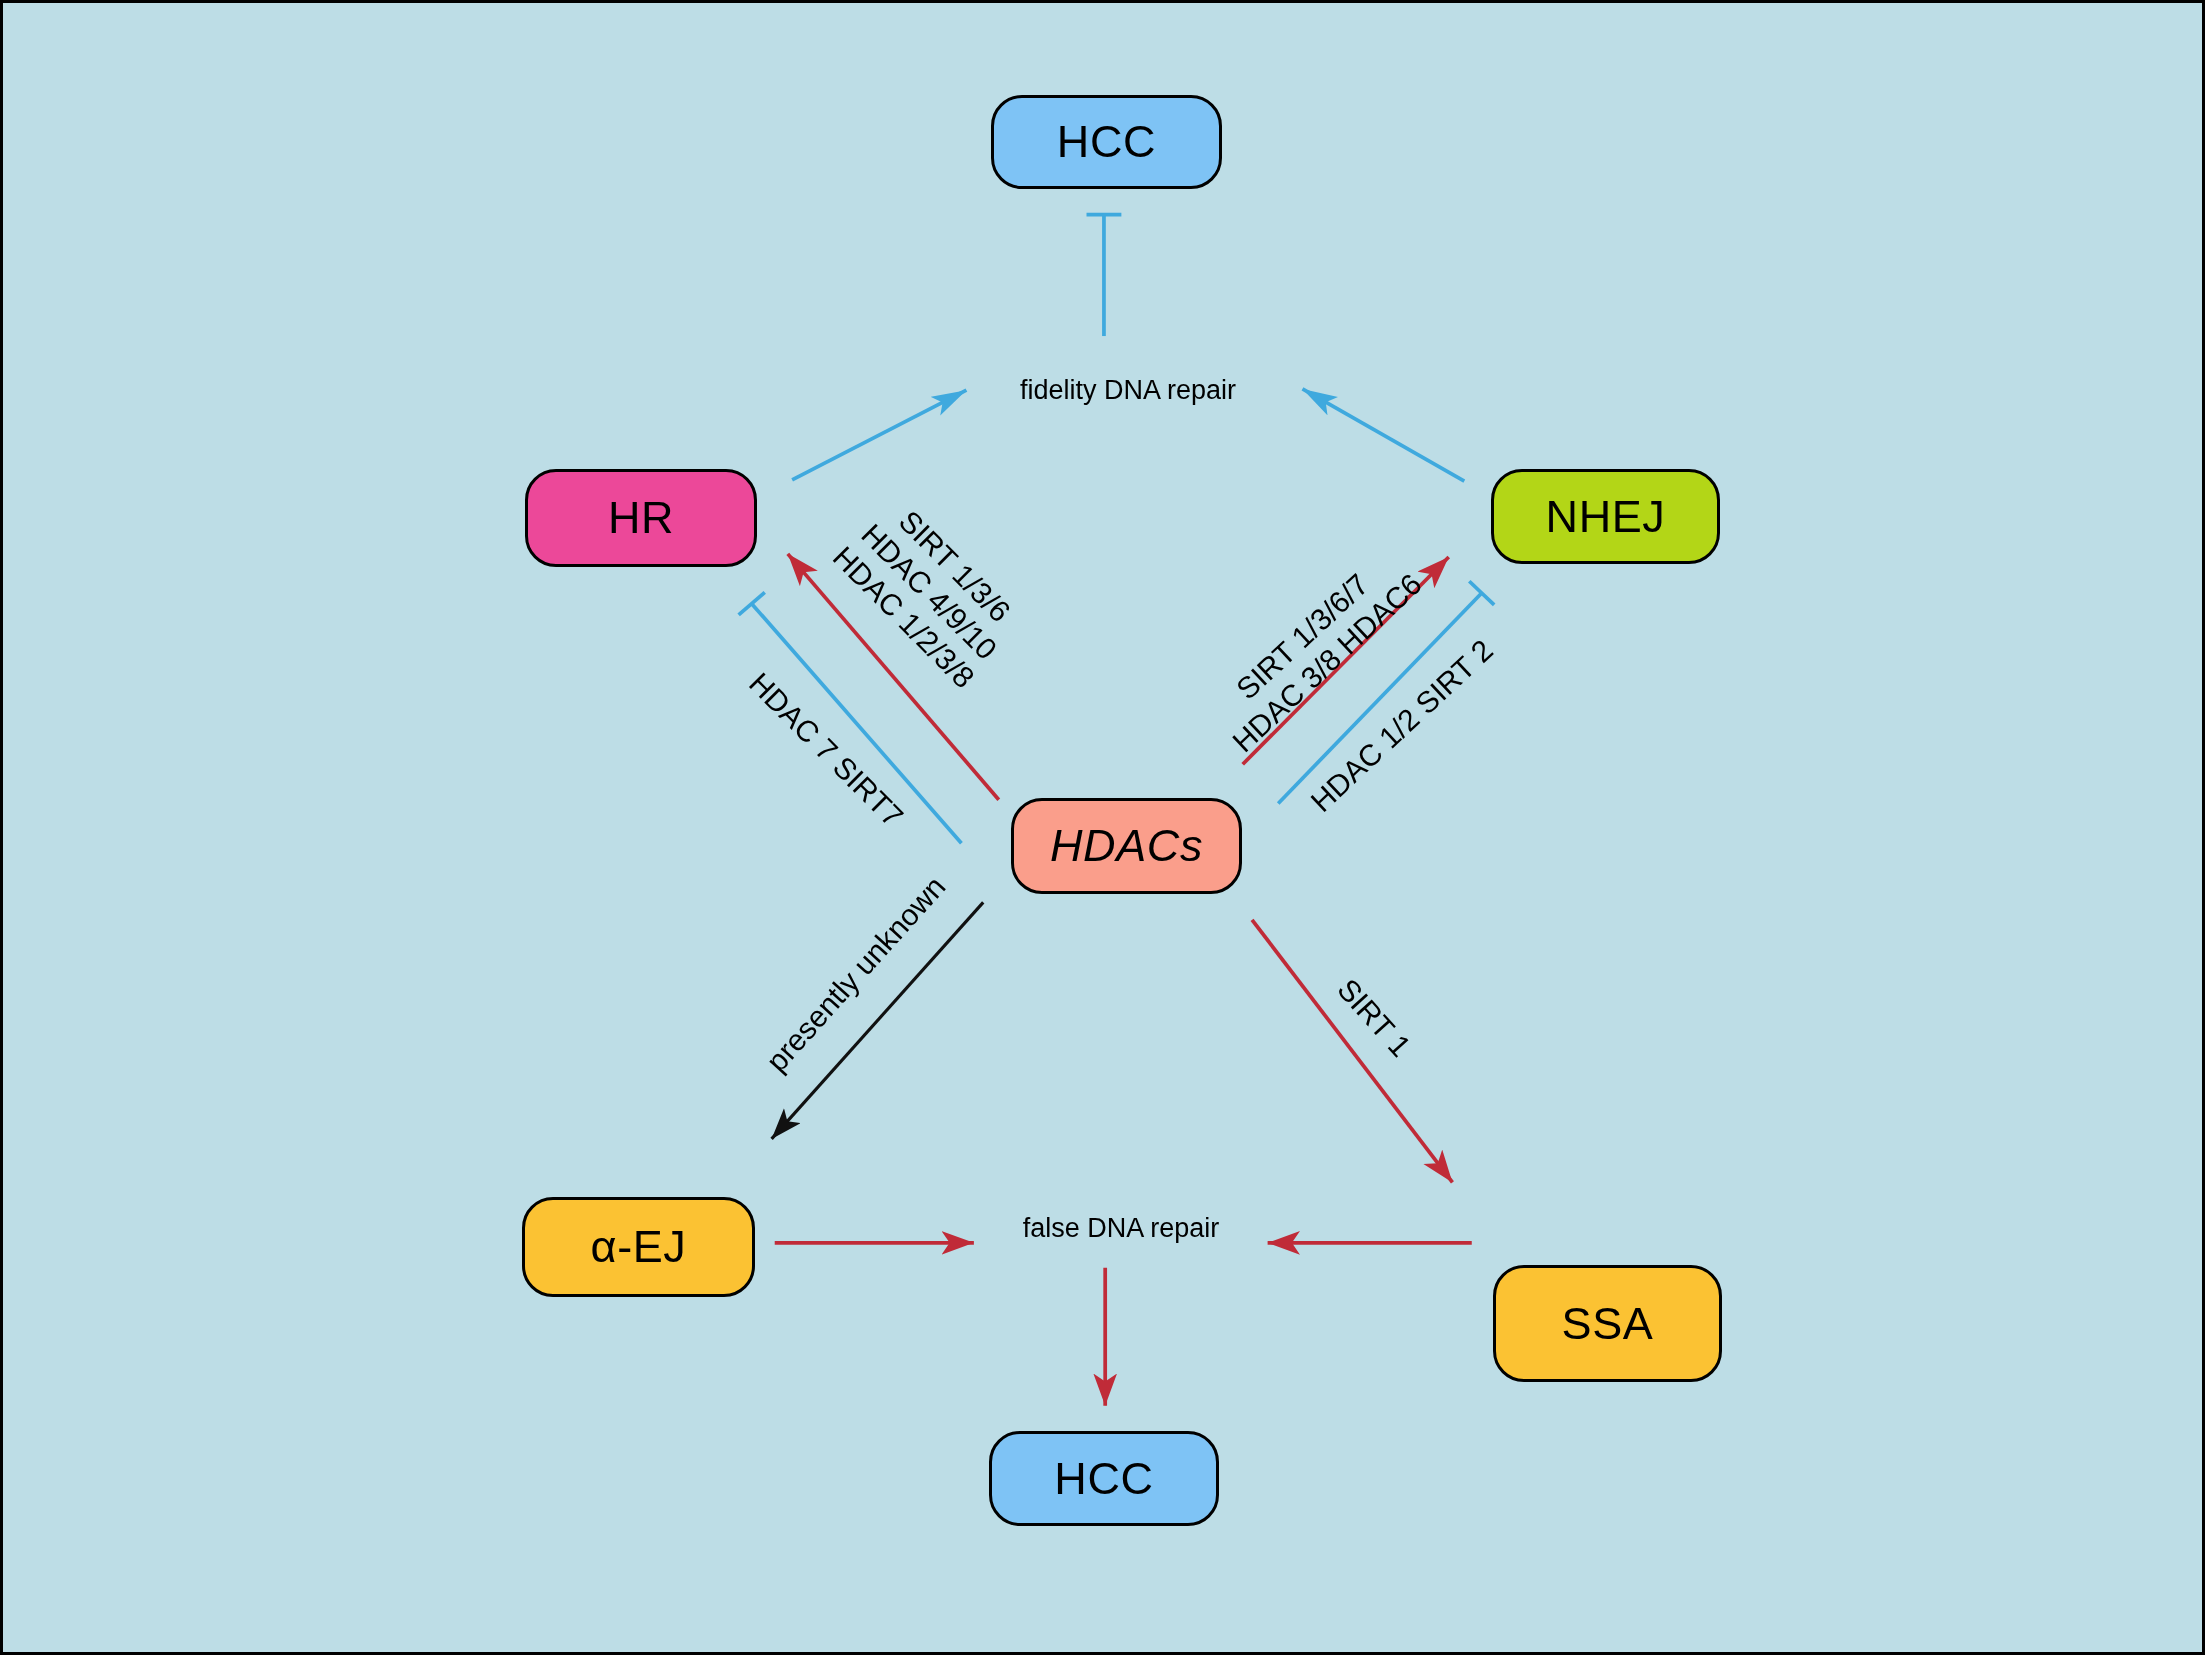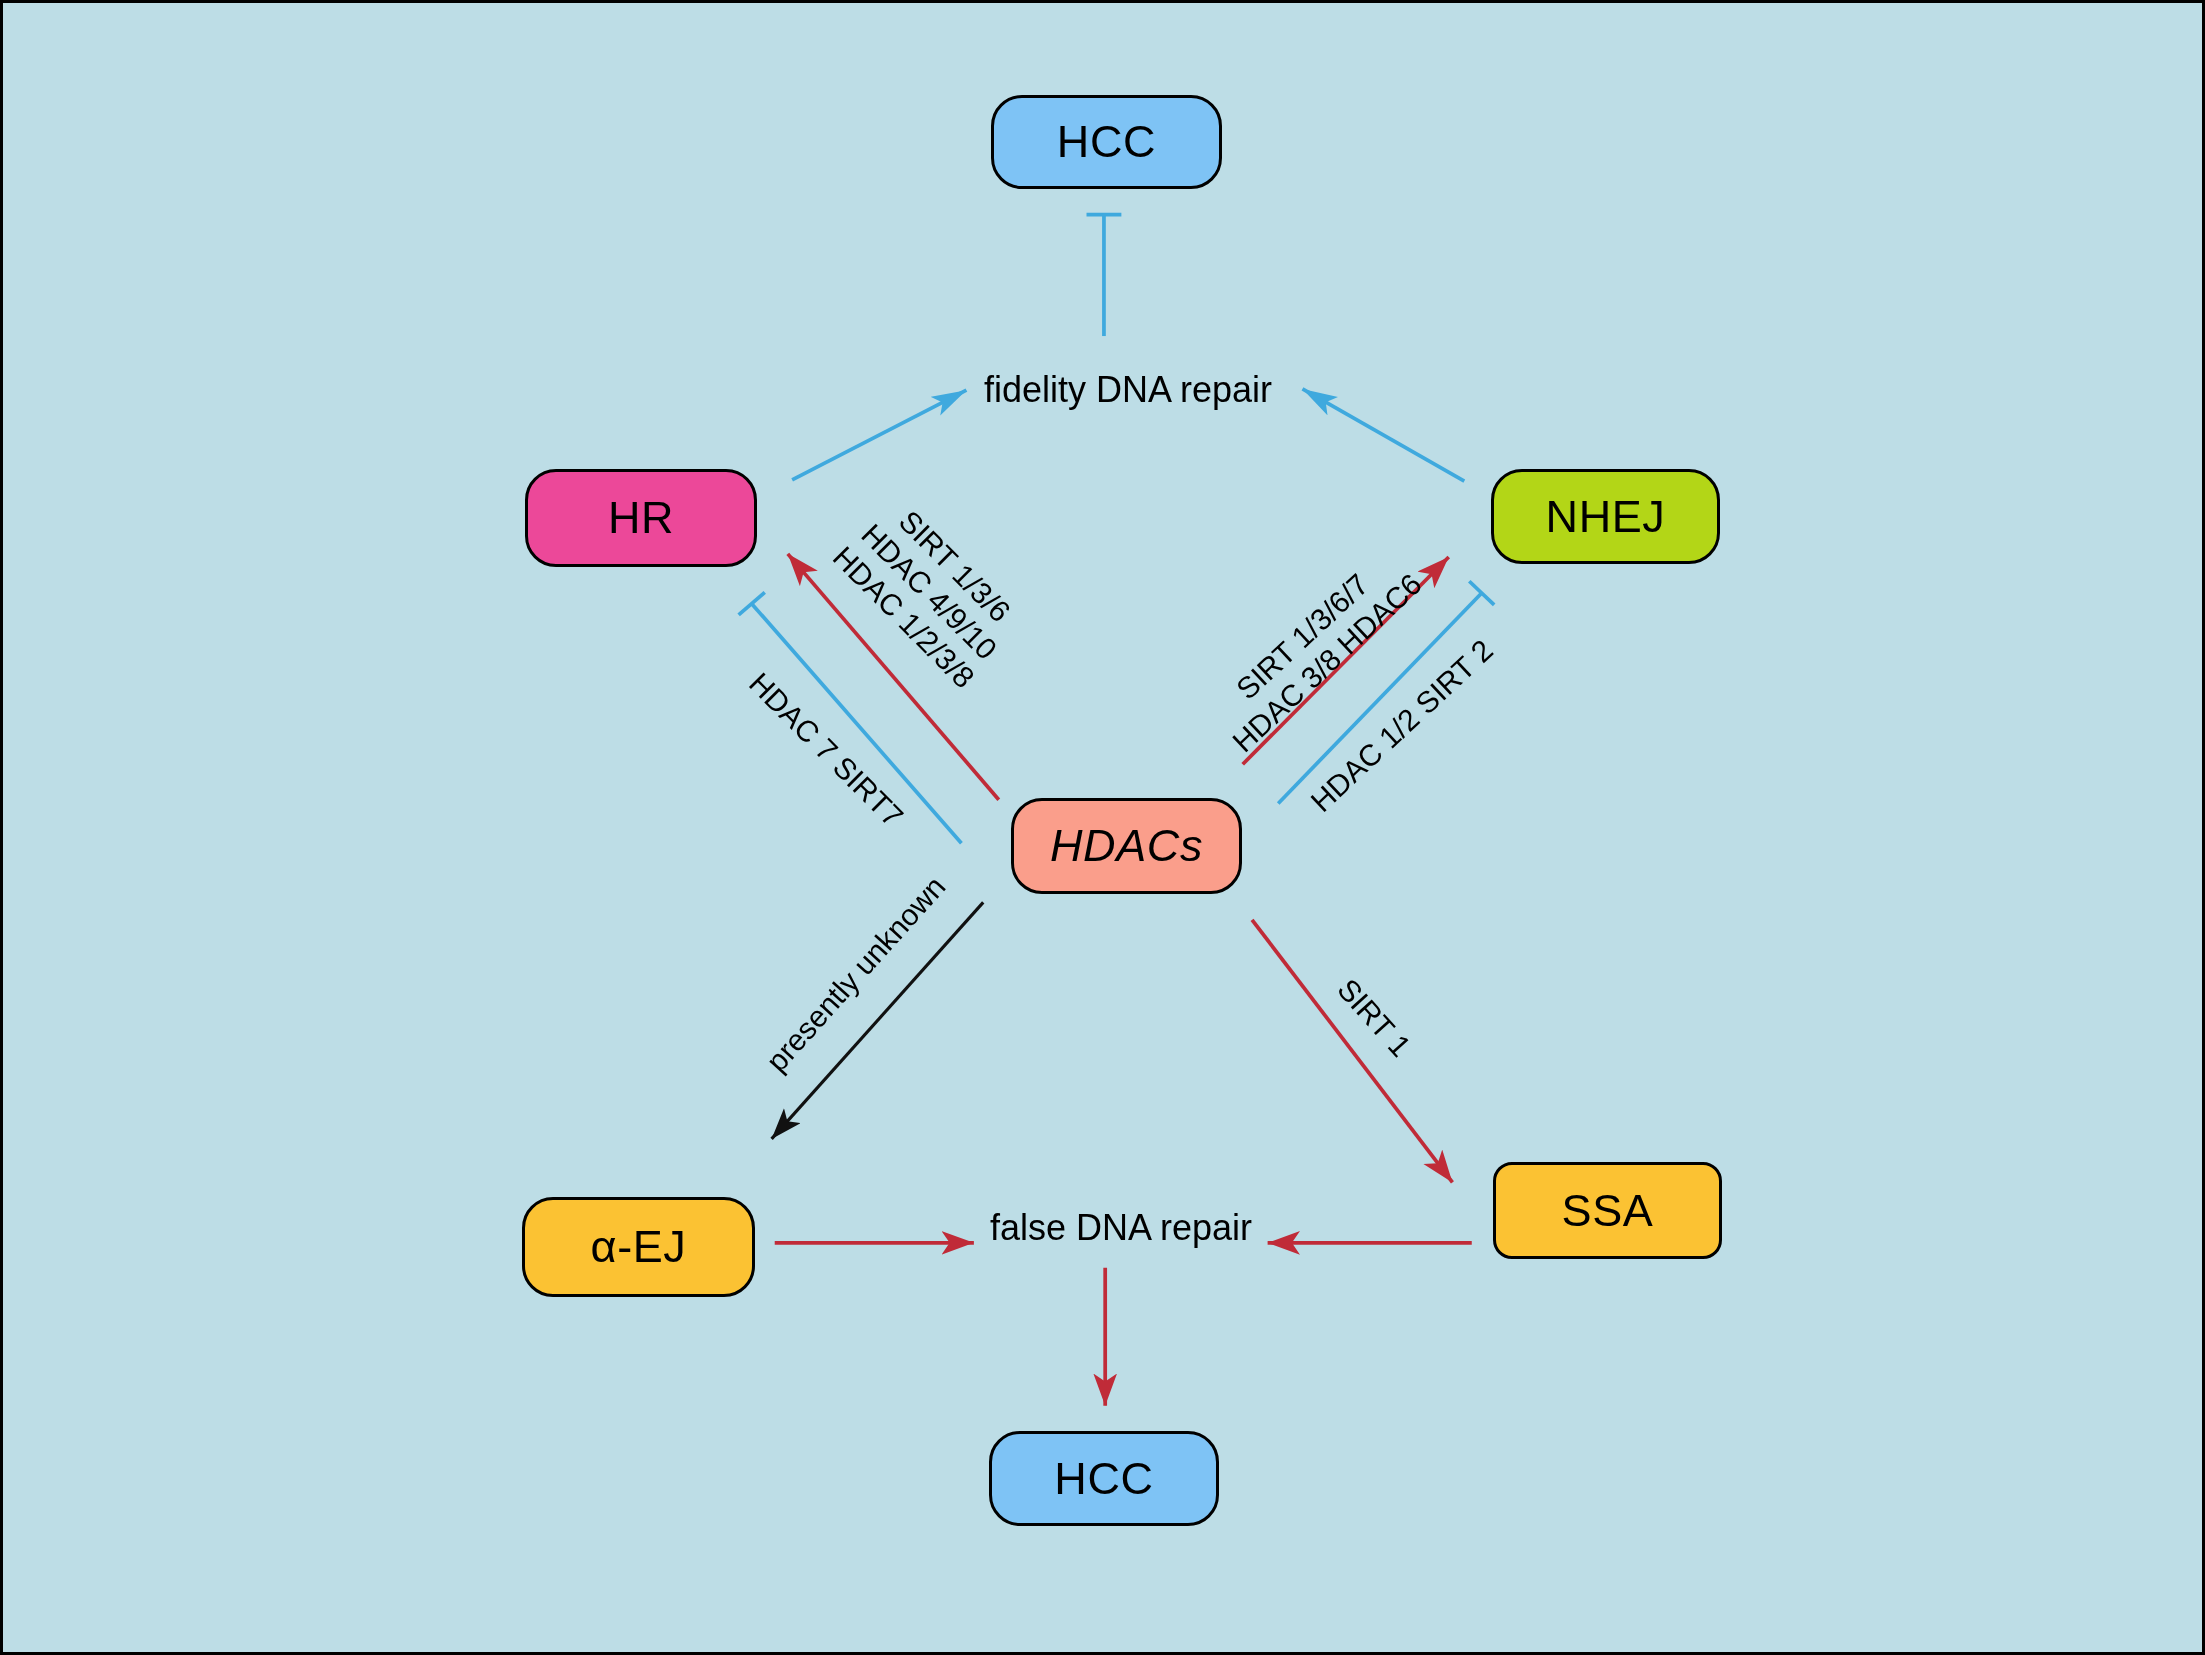--- a/index.html
+++ b/index.html
@@ -21,27 +21,27 @@
     display:flex; align-items:center; justify-content:center;
     font-size:45px; color:#000;
     box-sizing:border-box;
     letter-spacing:0.6px;
   }
   .node-hcc-top    { left:988px; top:92px;  width:231px; height:94px; }
   .node-hr         { left:522px;  top:466px;  width:232px; height:98px; }
   .node-nhej       { left:1488px; top:466px;  width:229px; height:95px; }
   .node-hdacs      { left:1008px; top:795px; width:231px; height:96px; }
   .node-aej        { left:519px;  top:1194px; width:233px; height:100px; }
-  .node-ssa        { left:1490px; top:1159px; width:229px; height:97px;border-radius:19px; }
+  .node-ssa        { left:1490px; top:1262px; width:229px; height:117px; }
   .node-hcc-bottom { left:986px; top:1428px; width:230px; height:95px; }
 
   .float-label {
     position:absolute;
     transform:translate(-50%,-50%);
-    font-size:36px; color:#000; white-space:nowrap;
+    font-size:27px; color:#000; white-space:nowrap;
   }
   .lbl-fidelity { left:1125px; top:387px; }
   .lbl-false    { left:1118px; top:1225px; }
 
   .edge-label {
     position:absolute;
     font-size:30px; color:#000;
     white-space:nowrap; text-align:center; line-height:36px;
   }
   .lbl-hr-promote   { left:926px; top:589px;  transform:translate(-50%,-50%) rotate(45deg); }

